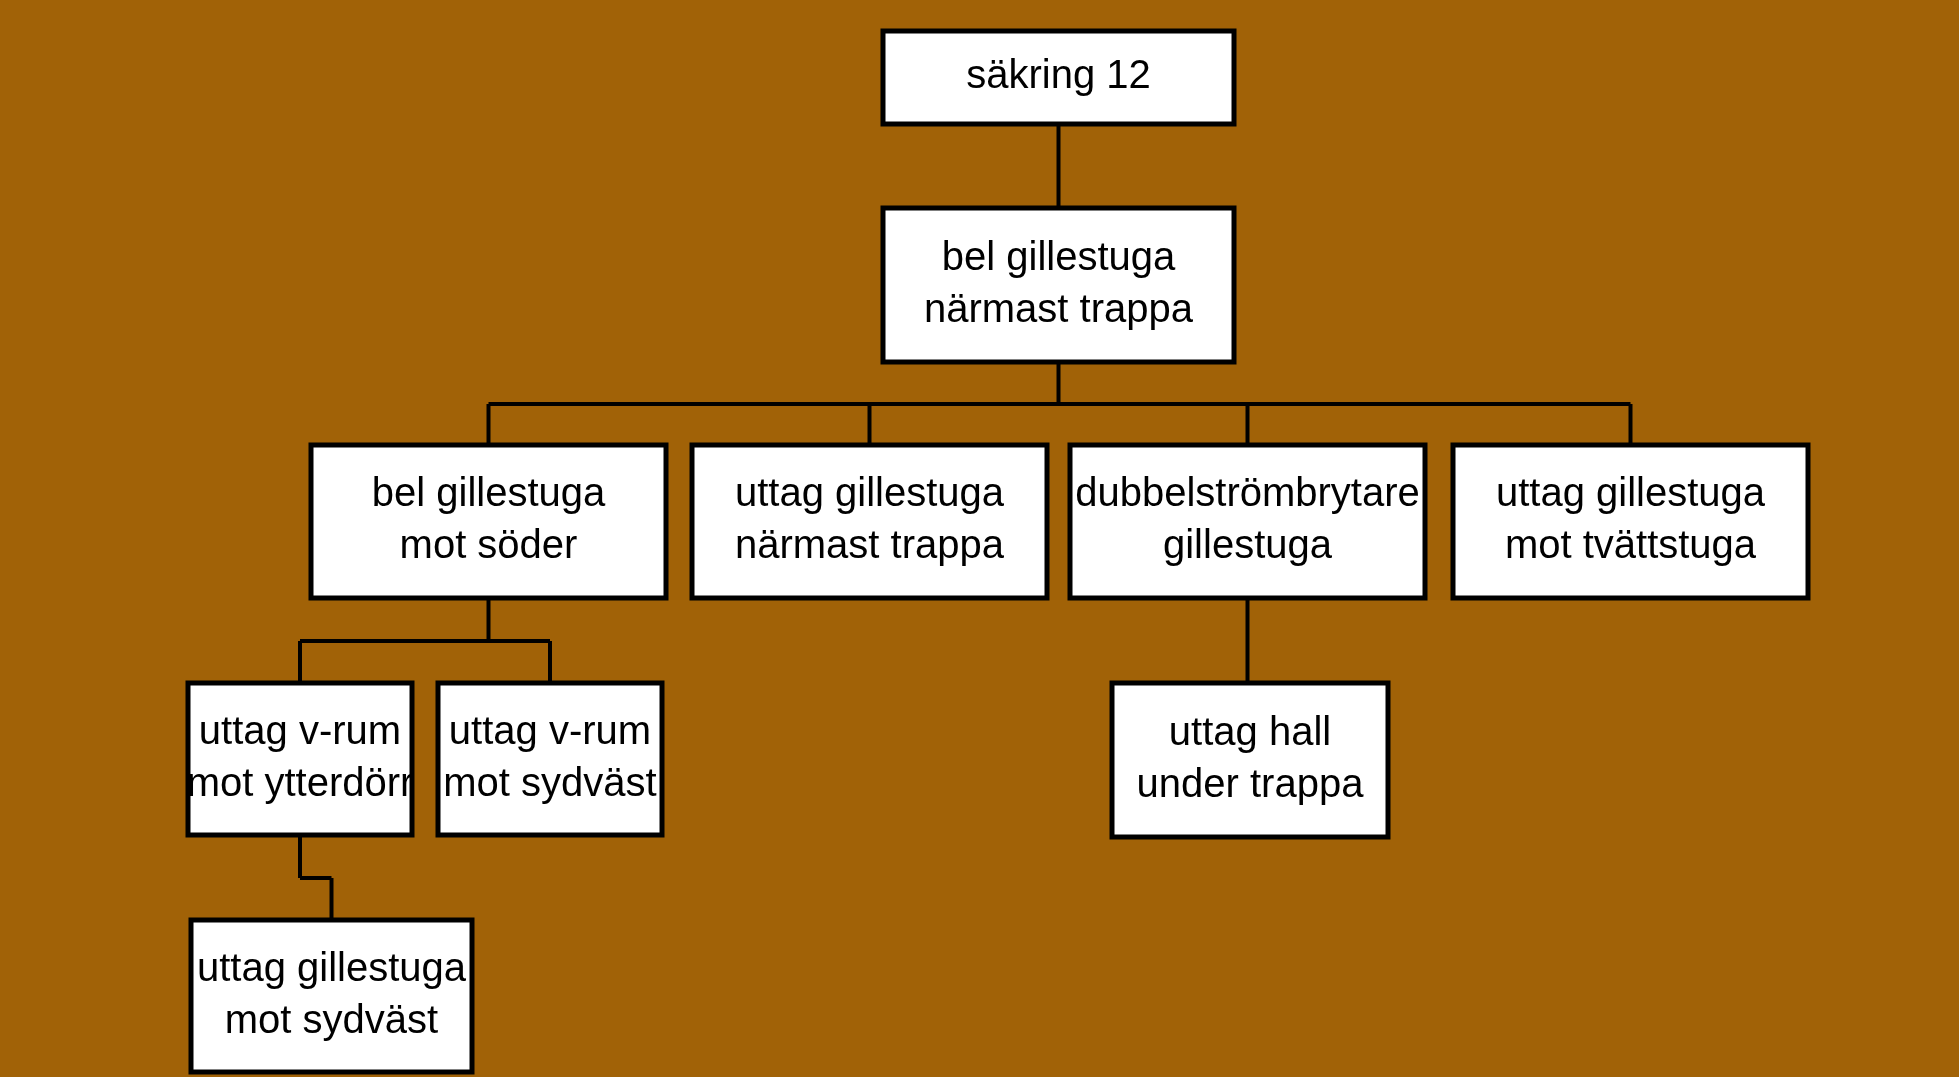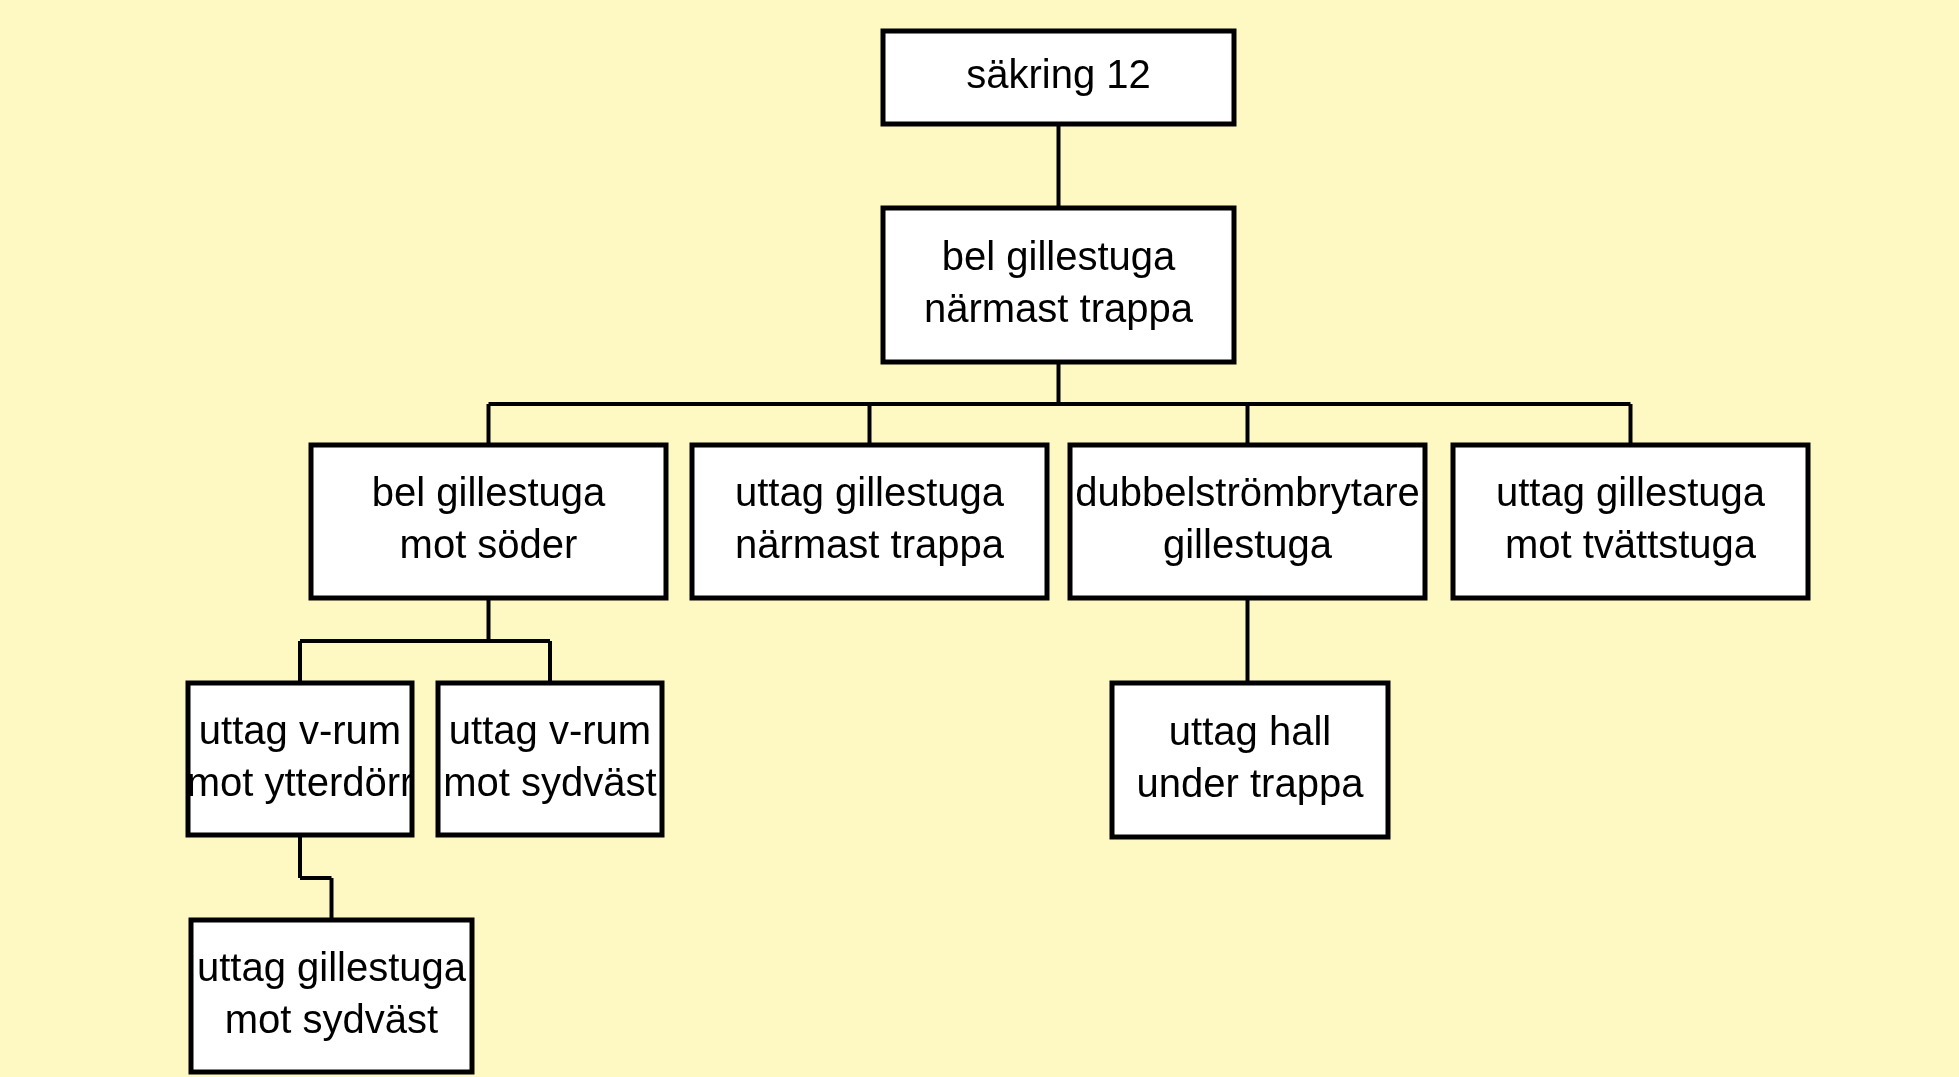--- a/index.html
+++ b/index.html
@@ -10,21 +10,21 @@
   body {
     width: 1959px;
     height: 1077px;
     overflow: hidden;
     font-family: "Liberation Sans", sans-serif;
   }
   #diagram-root {
     position: relative;
     width: 1959px;
     height: 1077px;
-    background: #fef9c3;
+    background: #a16207;
   }
   svg.tree {
     position: absolute;
     left: 0;
     top: 0;
     width: 1959px;
     height: 1077px;
     display: block;
   }
   .node-box {

